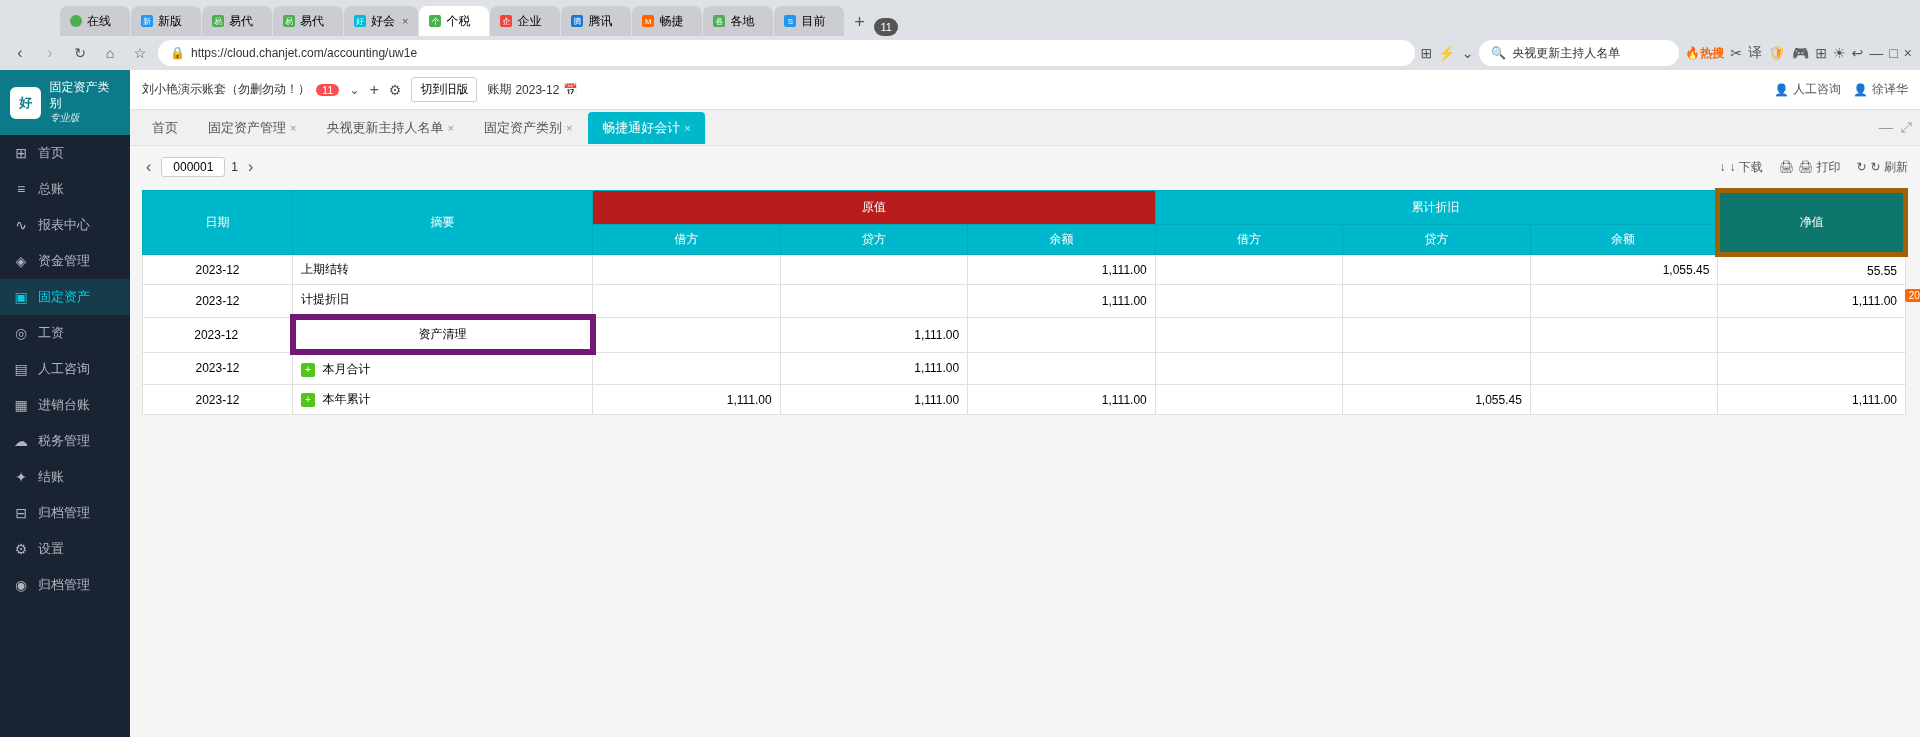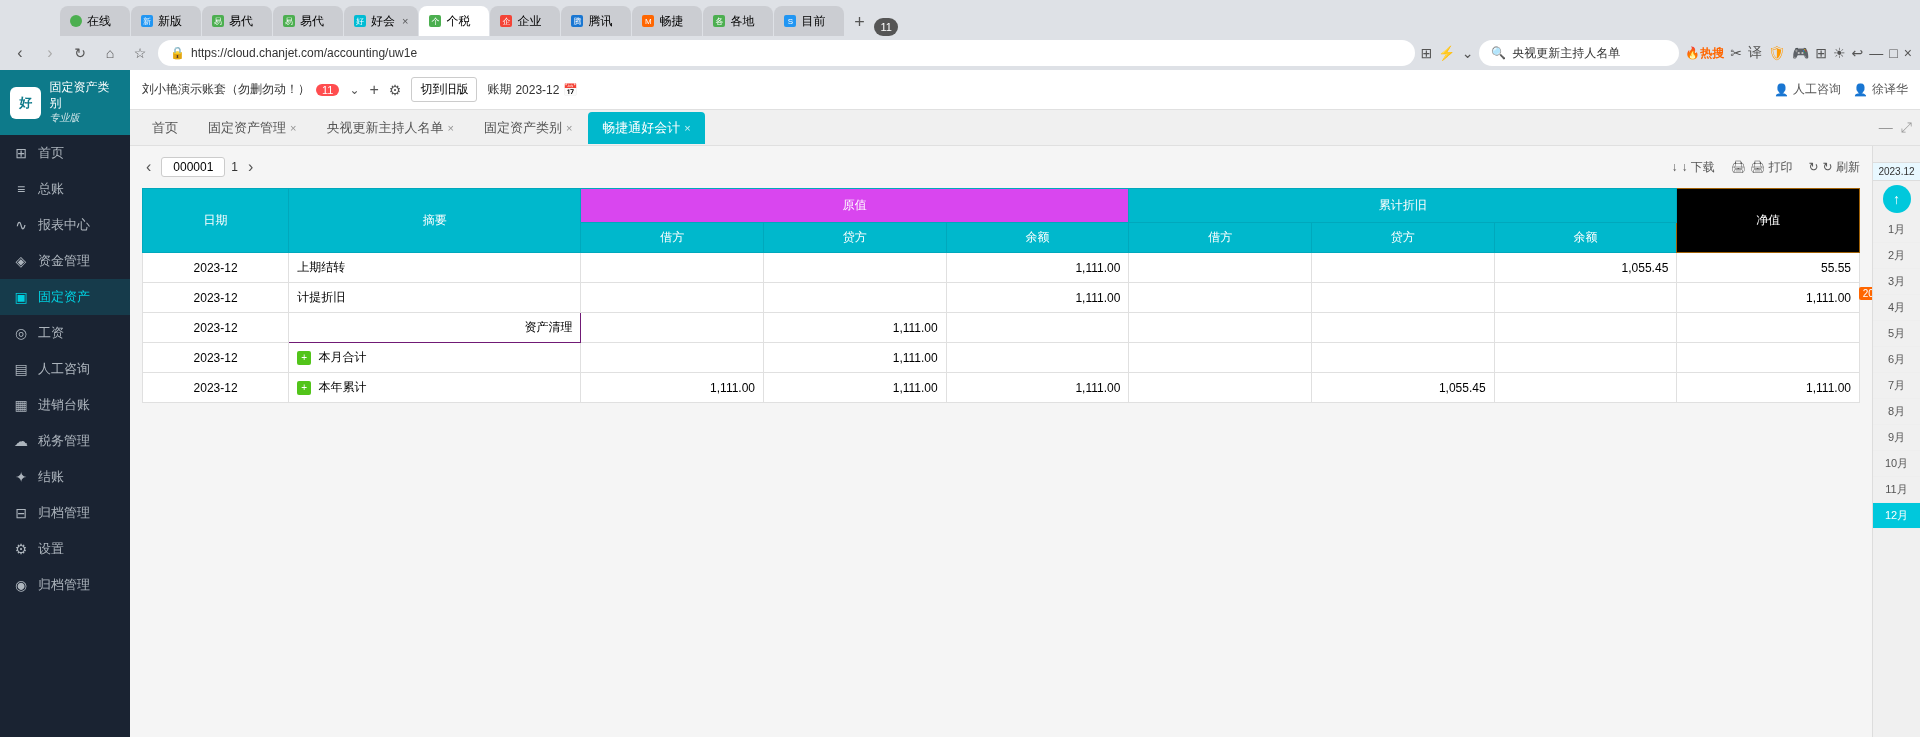--- a/index.html
+++ b/index.html
@@ -236,23 +236,23 @@
               <span>↻ 刷新</span>
             </div>
           </div>
         </div>
 
         <table style="width:100%;border-collapse:collapse;font-size:12px;">
           <thead>
             <tr>
               <th rowspan="2" style="background:#00b8cc;color:#fff;padding:8px 20px;text-align:center;border:1px solid #00a8bc;font-weight:normal;width:80px;">日期</th>
               <th rowspan="2" style="background:#00b8cc;color:#fff;padding:8px 6px;text-align:center;border:1px solid #00a8bc;font-weight:normal;width:160px;">摘要</th>
-              <th colspan="3" style="background:#d946ef;color:#fff;padding:8px 6px;text-align:center;border:1px solid #00a8bc;font-weight:normal;">原值</th>
+              <th colspan="3" style="background:#b91c1c;color:#fff;padding:8px 6px;text-align:center;border:1px solid #00a8bc;font-weight:normal;">原值</th>
               <th colspan="3" style="background:#00b8cc;color:#fff;padding:8px 6px;text-align:center;border:1px solid #00a8bc;font-weight:normal;">累计折旧</th>
-              <th rowspan="2" style="background:#000000;color:#fff;padding:8px 6px;text-align:center;border:1px solid #a16207;font-weight:normal;width:100px;">净值</th>
+              <th rowspan="2" style="background:#0f766e;color:#fff;padding:8px 6px;text-align:center;border:5px solid #a16207;font-weight:normal;width:100px;">净值</th>
             </tr>
             <tr>
               <th style="background:#00b8cc;color:#fff;padding:6px;text-align:center;border:1px solid #00a8bc;font-weight:normal;width:100px;">借方</th>
               <th style="background:#00b8cc;color:#fff;padding:6px;text-align:center;border:1px solid #00a8bc;font-weight:normal;width:100px;">贷方</th>
               <th style="background:#00b8cc;color:#fff;padding:6px;text-align:center;border:1px solid #00a8bc;font-weight:normal;width:100px;">余额</th>
               <th style="background:#00b8cc;color:#fff;padding:6px;text-align:center;border:1px solid #00a8bc;font-weight:normal;width:100px;">借方</th>
               <th style="background:#00b8cc;color:#fff;padding:6px;text-align:center;border:1px solid #00a8bc;font-weight:normal;width:100px;">贷方</th>
               <th style="background:#00b8cc;color:#fff;padding:6px;text-align:center;border:1px solid #00a8bc;font-weight:normal;width:100px;">余额</th>
             </tr>
           </thead>
@@ -280,21 +280,21 @@
               <td style="padding:6px 8px;border:1px solid #e0e0e0;text-align:right;background:#fff;"></td>
               <td style="padding:6px 8px;border:1px solid #e0e0e0;text-align:right;background:#fff;"></td>
               <td style="padding:6px 8px;border:1px solid #e0e0e0;text-align:right;background:#fff;position:relative;">
                 <span>1,111.00</span>
                 <span style="position:absolute;right:-30px;top:4px;background:#ff6600;color:#fff;font-size:10px;padding:1px 4px;border-radius:2px;">2023</span>
               </td>
             </tr>
 
             <tr style="background:#fff;">
               <td style="padding:6px 8px;border:1px solid #e0e0e0;text-align:center;background:#fff;">2023-12</td>
-              <td style="padding:6px 8px;border:1px solid #701a75;text-align:right;background:#fff;">资产清理</td>
+              <td style="padding:6px 8px;border:6px solid #701a75;text-align:center;background:#fff;">资产清理</td>
               <td style="padding:6px 8px;border:1px solid #e0e0e0;text-align:right;background:#fff;"></td>
               <td style="padding:6px 8px;border:1px solid #e0e0e0;text-align:right;background:#fff;">1,111.00</td>
               <td style="padding:6px 8px;border:1px solid #e0e0e0;text-align:right;background:#fff;"></td>
               <td style="padding:6px 8px;border:1px solid #e0e0e0;text-align:right;background:#fff;"></td>
               <td style="padding:6px 8px;border:1px solid #e0e0e0;text-align:right;background:#fff;"></td>
               <td style="padding:6px 8px;border:1px solid #e0e0e0;text-align:right;background:#fff;"></td>
               <td style="padding:6px 8px;border:1px solid #e0e0e0;text-align:right;background:#fff;"></td>
             </tr>
 
             <tr style="background:#fff;">
@@ -323,32 +323,15 @@
               <td style="padding:6px 8px;border:1px solid #e0e0e0;text-align:right;background:#fff;">1,111.00</td>
               <td style="padding:6px 8px;border:1px solid #e0e0e0;text-align:right;background:#fff;"></td>
               <td style="padding:6px 8px;border:1px solid #e0e0e0;text-align:right;background:#fff;">1,055.45</td>
               <td style="padding:6px 8px;border:1px solid #e0e0e0;text-align:right;background:#fff;"></td>
               <td style="padding:6px 8px;border:1px solid #e0e0e0;text-align:right;background:#fff;">1,111.00</td>
             </tr>
           </tbody>
         </table>
       </div>
 
-      <div style="width:48px;background:#f0f0f0;border-left:1px solid #ddd;display:flex;flex-direction:column;align-items:center;font-size:11px;">
-        <div style="writing-mode:vertical-rl;text-orientation:mixed;color:#333;font-size:11px;padding:8px 0;font-weight:bold;">期间选择</div>
-        <div style="font-size:10px;color:#333;padding:3px 2px;text-align:center;border-top:1px solid #ddd;border-bottom:1px solid #ddd;width:100%;background:#e8f8ff;">2023.12</div>
-        <div style="width:28px;height:28px;border-radius:50%;background:#00c8dc;display:flex;align-items:center;justify-content:center;color:#fff;font-size:14px;cursor:pointer;margin:4px;">↑</div>
-        <div style="width:100%;text-align:center;padding:5px 2px;cursor:pointer;color:#555;font-size:11px;border-bottom:1px solid #eee;">1月</div>
-        <div style="width:100%;text-align:center;padding:5px 2px;cursor:pointer;color:#555;font-size:11px;border-bottom:1px solid #eee;">2月</div>
-        <div style="width:100%;text-align:center;padding:5px 2px;cursor:pointer;color:#555;font-size:11px;border-bottom:1px solid #eee;">3月</div>
-        <div style="width:100%;text-align:center;padding:5px 2px;cursor:pointer;color:#555;font-size:11px;border-bottom:1px solid #eee;">4月</div>
-        <div style="width:100%;text-align:center;padding:5px 2px;cursor:pointer;color:#555;font-size:11px;border-bottom:1px solid #eee;">5月</div>
-        <div style="width:100%;text-align:center;padding:5px 2px;cursor:pointer;color:#555;font-size:11px;border-bottom:1px solid #eee;">6月</div>
-        <div style="width:100%;text-align:center;padding:5px 2px;cursor:pointer;color:#555;font-size:11px;border-bottom:1px solid #eee;">7月</div>
-        <div style="width:100%;text-align:center;padding:5px 2px;cursor:pointer;color:#555;font-size:11px;border-bottom:1px solid #eee;">8月</div>
-        <div style="width:100%;text-align:center;padding:5px 2px;cursor:pointer;color:#555;font-size:11px;border-bottom:1px solid #eee;">9月</div>
-        <div style="width:100%;text-align:center;padding:5px 2px;cursor:pointer;color:#555;font-size:11px;border-bottom:1px solid #eee;">10月</div>
-        <div style="width:100%;text-align:center;padding:5px 2px;cursor:pointer;color:#555;font-size:11px;border-bottom:1px solid #eee;">11月</div>
-        <div style="width:100%;text-align:center;padding:5px 2px;cursor:pointer;color:#fff;font-size:11px;border-bottom:1px solid #eee;background:#00c8dc;">12月</div>
-      </div>
     </div>
   </div>
 </div>
 
 </body></html>

